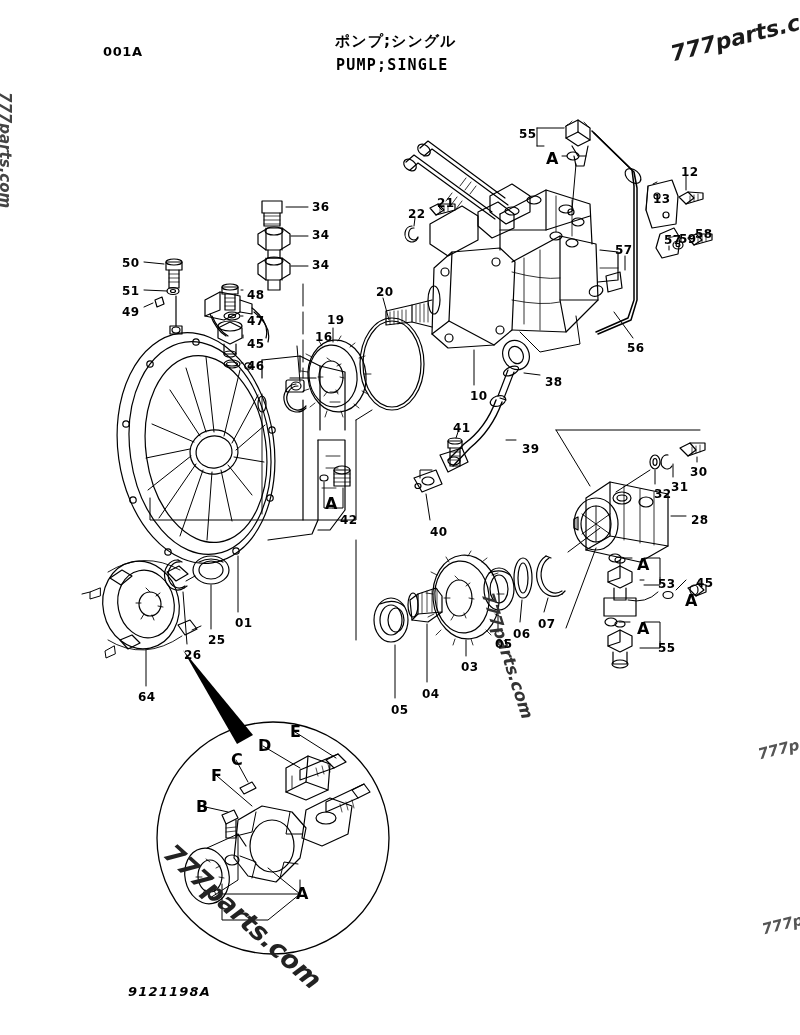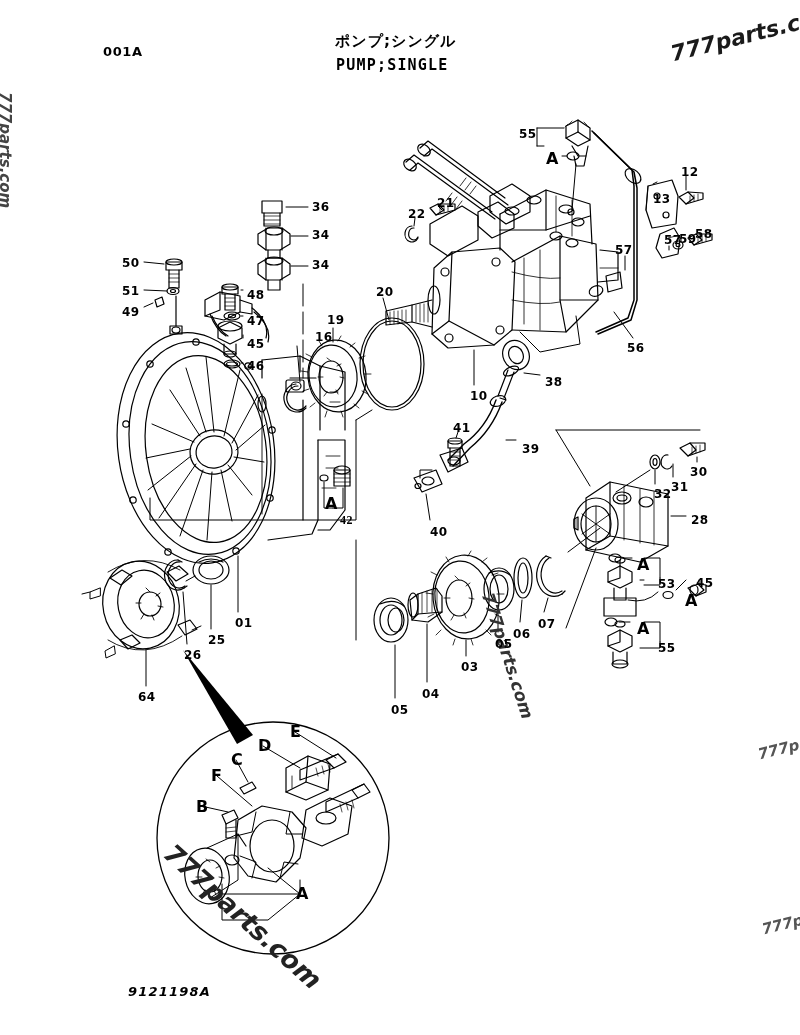--- a/index.html
+++ b/index.html
@@ -761,21 +761,21 @@
       <div class="cal" style="left: 247px; top: 337px;">45</div>
       <div class="cal" style="left: 247px; top: 359px;">46</div>
       <div class="cal" style="left: 291px; top: 330px; margin-left: 24px;">16</div>
       <div class="cal" style="left: 327px; top: 313px;">19</div>
       <div class="cal" style="left: 376px; top: 285px;">20</div>
       <div class="cal" style="left: 470px; top: 389px;">10</div>
       <div class="cal" style="left: 545px; top: 375px;">38</div>
       <div class="cal" style="left: 453px; top: 421px;">41</div>
       <div class="cal" style="left: 522px; top: 442px;">39</div>
       <div class="cal" style="left: 430px; top: 525px;">40</div>
-      <div class="cal" style="left: 340px; top: 513px; font-family: Liberation Serif, serif;">42</div>
+      <div class="cal" style="left: 340px; top: 513px;">42</div>
       <div class="cal" style="left: 519px; top: 127px;">55</div>
       <div class="cal" style="left: 437px; top: 196px;">21</div>
       <div class="cal" style="left: 408px; top: 207px;">22</div>
       <div class="cal" style="left: 653px; top: 172px; margin-top: 20px;">13</div>
       <div class="cal" style="left: 681px; top: 165px;">12</div>
       <div class="cal" style="left: 615px; top: 243px;">57</div>
       <div class="cal" style="left: 664px; top: 233px;">57</div>
       <div class="cal" style="left: 679px; top: 232px;">59</div>
       <div class="cal" style="left: 695px; top: 227px;">58</div>
       <div class="cal" style="left: 627px; top: 341px;">56</div>

